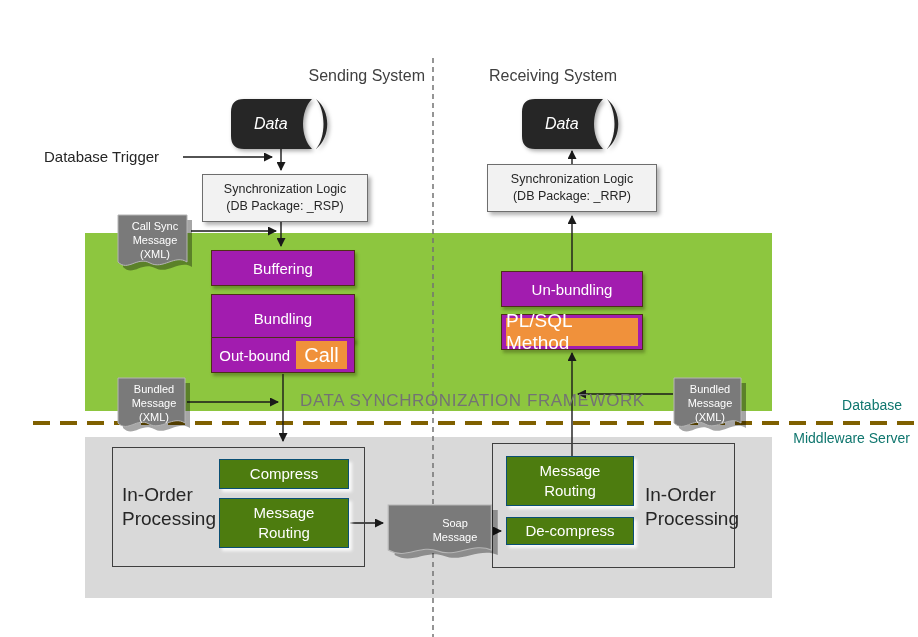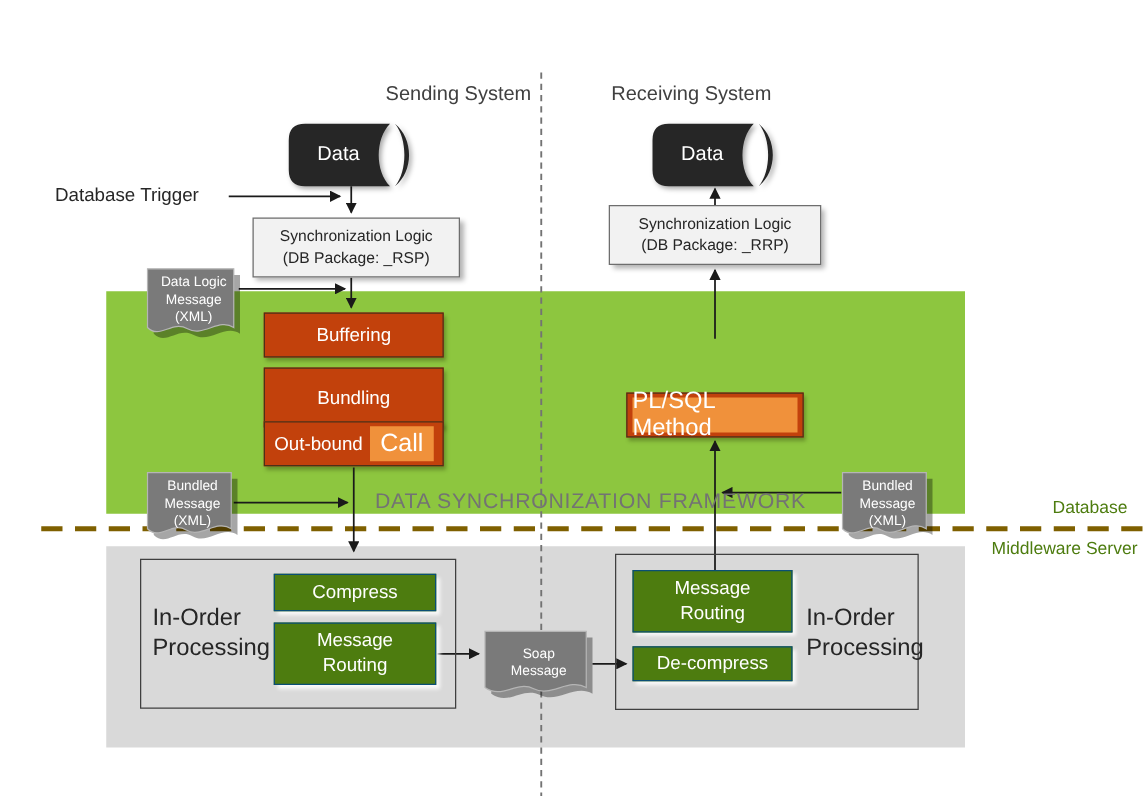--- a/index.html
+++ b/index.html
@@ -12,21 +12,21 @@
   .layer-svg{position:absolute;left:0;top:0;z-index:1;pointer-events:none;}
   .node{position:absolute;z-index:2;box-sizing:border-box;}
   .hdr{font-size:16px;color:#404040;white-space:nowrap;}
   .syncbox{
     background:#F2F2F2;border:1px solid #6e6e6e;
     box-shadow:3px 3px 4px rgba(0,0,0,.3);
     display:flex;flex-direction:column;justify-content:center;align-items:center;
     font-size:12.5px;line-height:17px;color:#262626;text-align:center;
   }
   .obox{
-    background:#c2410c;border:1px solid #4d3018;
+    background:#a21caf;border:1px solid #4d3018;
     box-shadow:2px 3px 3px rgba(40,50,10,.35);
     display:flex;justify-content:center;align-items:center;
     color:#ffffff;font-size:15px;
   }
   .bbox{
     background:#4d7c0f;border:1px solid #0a4f74;
     box-shadow:3px 3px 3px rgba(255,255,255,.85);
     display:flex;flex-direction:column;justify-content:center;align-items:center;
     color:#ffffff;font-size:15px;line-height:20px;text-align:center;
   }
@@ -47,27 +47,27 @@
   .banner-shadow{fill:rgba(0,0,0,.35);}
   .banner-text{
     position:relative;z-index:1;width:100%;height:100%;
     display:flex;flex-direction:column;justify-content:flex-start;align-items:center;
     color:#ffffff;font-size:11px;line-height:14px;text-align:center;padding-top:5px;
     box-sizing:border-box;
   }
   .fw-lbl{
     font-size:17px;letter-spacing:.6px;color:#737373;text-align:center;white-space:nowrap;
   }
-  .tier-lbl{font-size:14px;color:#4d7c0f;white-space:nowrap;}
+  .tier-lbl{font-size:14px;color:#0f766e;white-space:nowrap;}
   .data-store{position:absolute;z-index:2;}
   .data-store svg{position:absolute;left:0;top:0;filter:drop-shadow(2px 2px 2px rgba(0,0,0,.35));}
   .data-store .dtext{
     position:absolute;left:0;top:0;width:80%;height:100%;
     display:flex;justify-content:center;align-items:center;
-    color:#ffffff;font-size:16px;
+    color:#ffffff;font-size:16px;font-style:italic;
   }
   .trigger{font-size:15px;color:#262626;white-space:nowrap;}
 </style>
 </head>
 <body>
 
 <div id="stage">
 
   <div class="band" style="left:85px;top:233px;width:687px;height:178px;background:#8DC63F;"></div>
   <div class="band" style="left:85px;top:437px;width:687px;height:161px;background:#D9D9D9;"></div>
@@ -132,20 +132,23 @@
     <span>Buffering</span>
   </div>
   <div class="node obox" style="left:211px;top:294px;width:144px;height:48px;">
     <span>Bundling</span>
   </div>
   <div class="node obox" style="left:211px;top:337px;width:144px;height:36px;">
     <span>Out-bound</span>
     <span class="call-hl">Call</span>
   </div>
 
+  <div class="node obox" style="left:501px;top:271px;width:142px;height:36px;">
+    <span>Un-bundling</span>
+  </div>
   <div class="node obox" style="left:501px;top:314px;width:142px;height:36px;">
     <div class="plsql-hl">PL/SQL Method</div>
   </div>
 
   <div class="node fw-lbl" style="left:300px;top:391px;width:250px;">DATA SYNCHRONIZATION FRAMEWORK</div>
 
   <div class="node tier-lbl" style="left:790px;top:397px;width:112px;text-align:right;">Database</div>
   <div class="node tier-lbl" style="left:775px;top:430px;width:135px;text-align:right;">Middleware Server</div>
 
   <div class="node groupbox" style="left:112px;top:447px;width:253px;height:120px;"></div>
@@ -173,21 +176,21 @@
   <div class="node bbox" style="left:506px;top:517px;width:128px;height:28px;">
     <div>De-compress</div>
   </div>
 
   <div class="banner" style="left:117px;top:214px;width:76px;height:62px;">
     <svg viewBox="0 0 76 62" preserveAspectRatio="none">
       <path class="banner-shadow" d="M6,6 H75 V53 C63,45 51,61 38,54 C25,47 16,63 6,53 Z"></path>
       <path class="banner-body" d="M1,1 H70 V48 C58,40 46,56 33,49 C20,42 11,58 1,48 Z"></path>
     </svg>
     <div class="banner-text">
-      <div>Data Logic</div>
+      <div>Call Sync</div>
       <div>Message</div>
       <div>(XML)</div>
     </div>
   </div>
 
   <div class="banner" style="left:117px;top:377px;width:74px;height:60px;">
     <svg viewBox="0 0 74 60" preserveAspectRatio="none">
       <path class="banner-shadow" d="M6,6 H73 V51 C61,43 49,59 37,52 C25,45 16,61 6,51 Z"></path>
       <path class="banner-body" d="M1,1 H68 V46 C56,38 44,54 32,47 C20,40 11,56 1,46 Z"></path>
     </svg>
@@ -203,21 +206,21 @@
       <path class="banner-shadow" d="M6,6 H73 V51 C61,43 49,59 37,52 C25,45 16,61 6,51 Z"></path>
       <path class="banner-body" d="M1,1 H68 V46 C56,38 44,54 32,47 C20,40 11,56 1,46 Z"></path>
     </svg>
     <div class="banner-text">
       <div>Bundled</div>
       <div>Message</div>
       <div>(XML)</div>
     </div>
   </div>
 
-  <div class="banner" style="left:387px;top:504px;width:88px;height:60px;">
+  <div class="banner" style="left:387px;top:504px;width:88px;height:60px;padding-left:24px;">
     <svg viewBox="0 0 88 60" preserveAspectRatio="none">
       <path class="banner-shadow" d="M6,6 H87 V51 C73,43 59,59 45,52 C31,45 20,61 6,51 Z"></path>
       <path class="banner-body" d="M1,1 H82 V46 C68,38 54,54 40,47 C26,40 15,56 1,46 Z"></path>
     </svg>
     <div class="banner-text" style="padding-top:12px;">
       <div>Soap</div>
       <div>Message</div>
     </div>
   </div>
 

